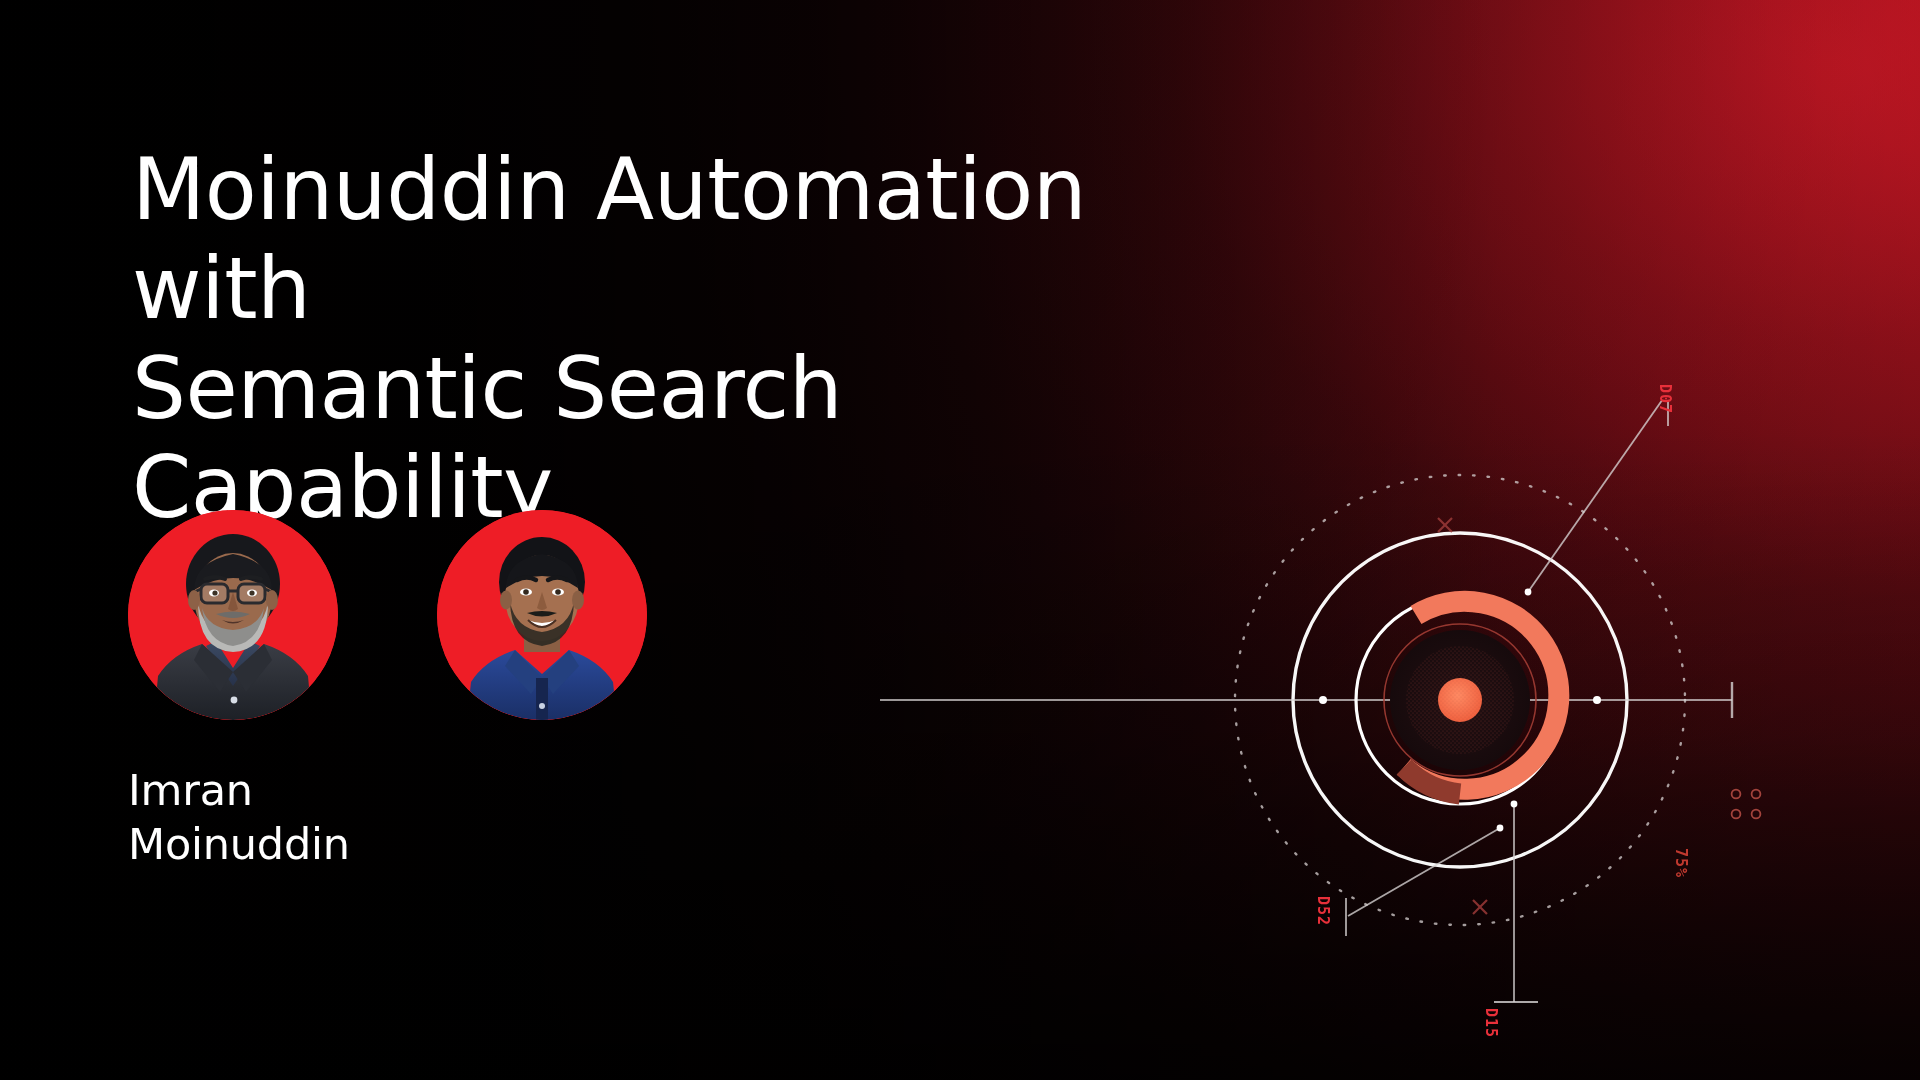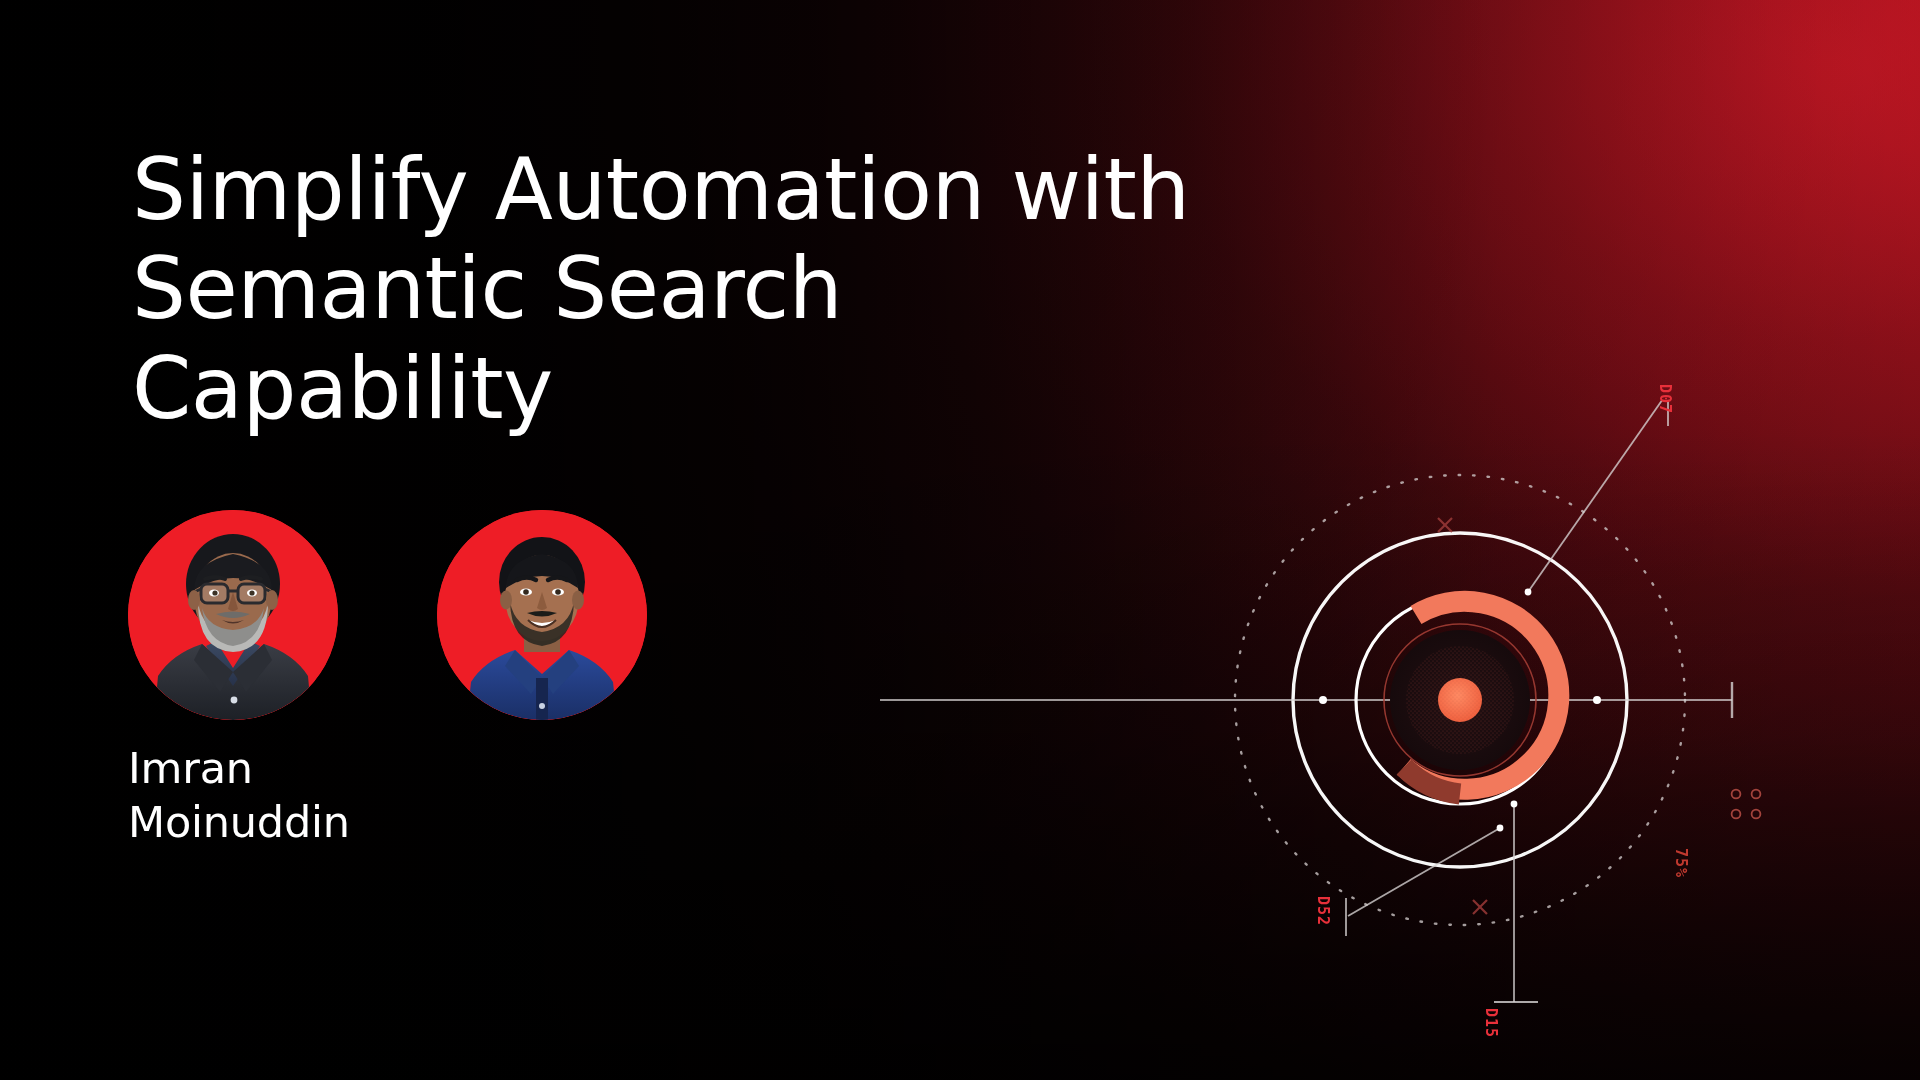--- a/index.html
+++ b/index.html
@@ -101,21 +101,21 @@
   .avatar {
     width: 210px;
     height: 210px;
     border-radius: 50%;
     overflow: hidden;
     position: relative;
     background: #ee1d26;
   }
   .avatar svg { display: block; width: 210px; height: 210px; }
   .speaker-name {
-    margin-top: 22px;
+    margin-top: 44px;
     color: #ffffff;
     font-family: "DejaVu Sans", sans-serif;
     font-size: 43px;
     font-weight: 400;
     line-height: 1.25;
     letter-spacing: -0.2px;
     white-space: pre-line;
   }
 
   
@@ -145,21 +145,21 @@
 <body>
 
 <div id="slide">
 
   <div class="bg-base"></div>
   <div class="bg-glow"></div>
   <div class="bg-glow2"></div>
   <div class="bg-vignette"></div>
   <div class="bg-vignette-b"></div>
 
-  <div class="title">Simplify Automation with
+  <div class="title">Moinuddin Automation with
 Semantic Search Capability</div>
 
   <div class="speakers">
 
     <div class="speaker">
       <div class="avatar">
         <svg viewBox="0 0 210 210" xmlns="http://www.w3.org/2000/svg">
           <defs>
             <clipPath id="clipA">
                 <circle cx="105" cy="105" r="105"></circle>

